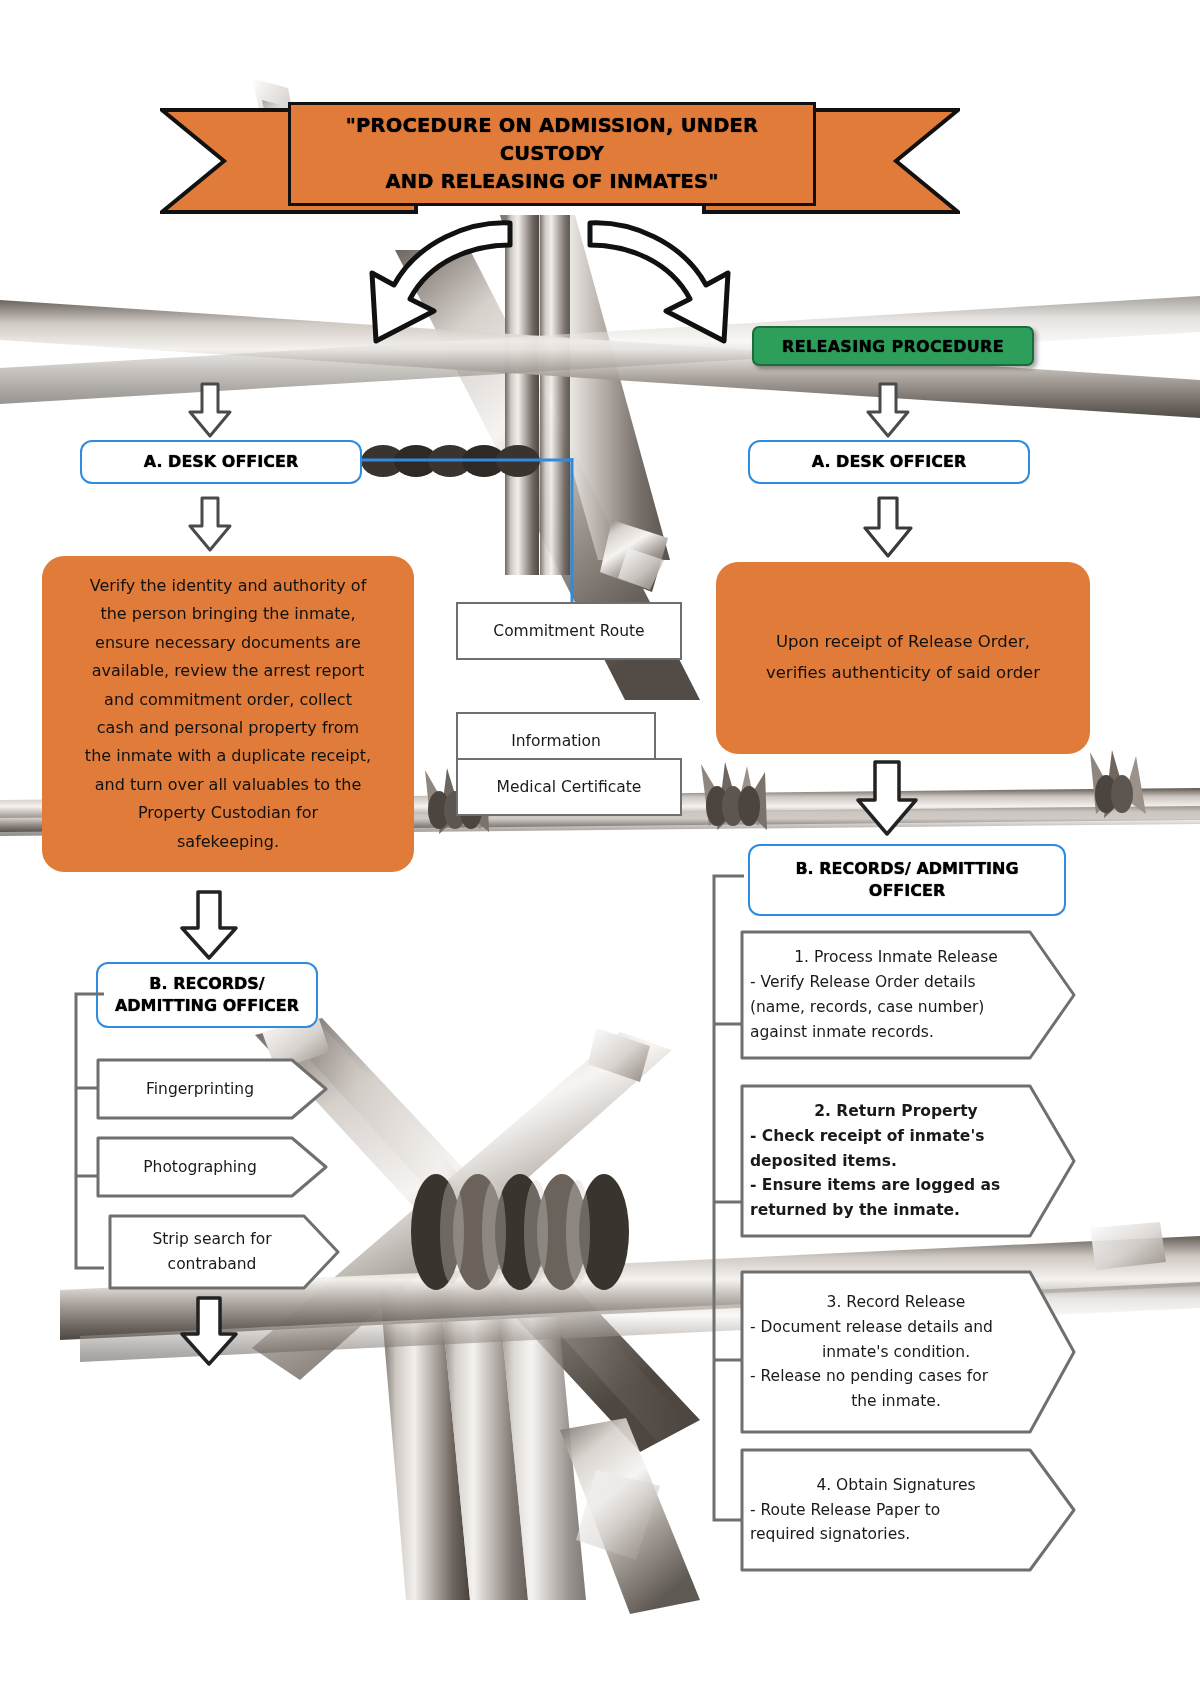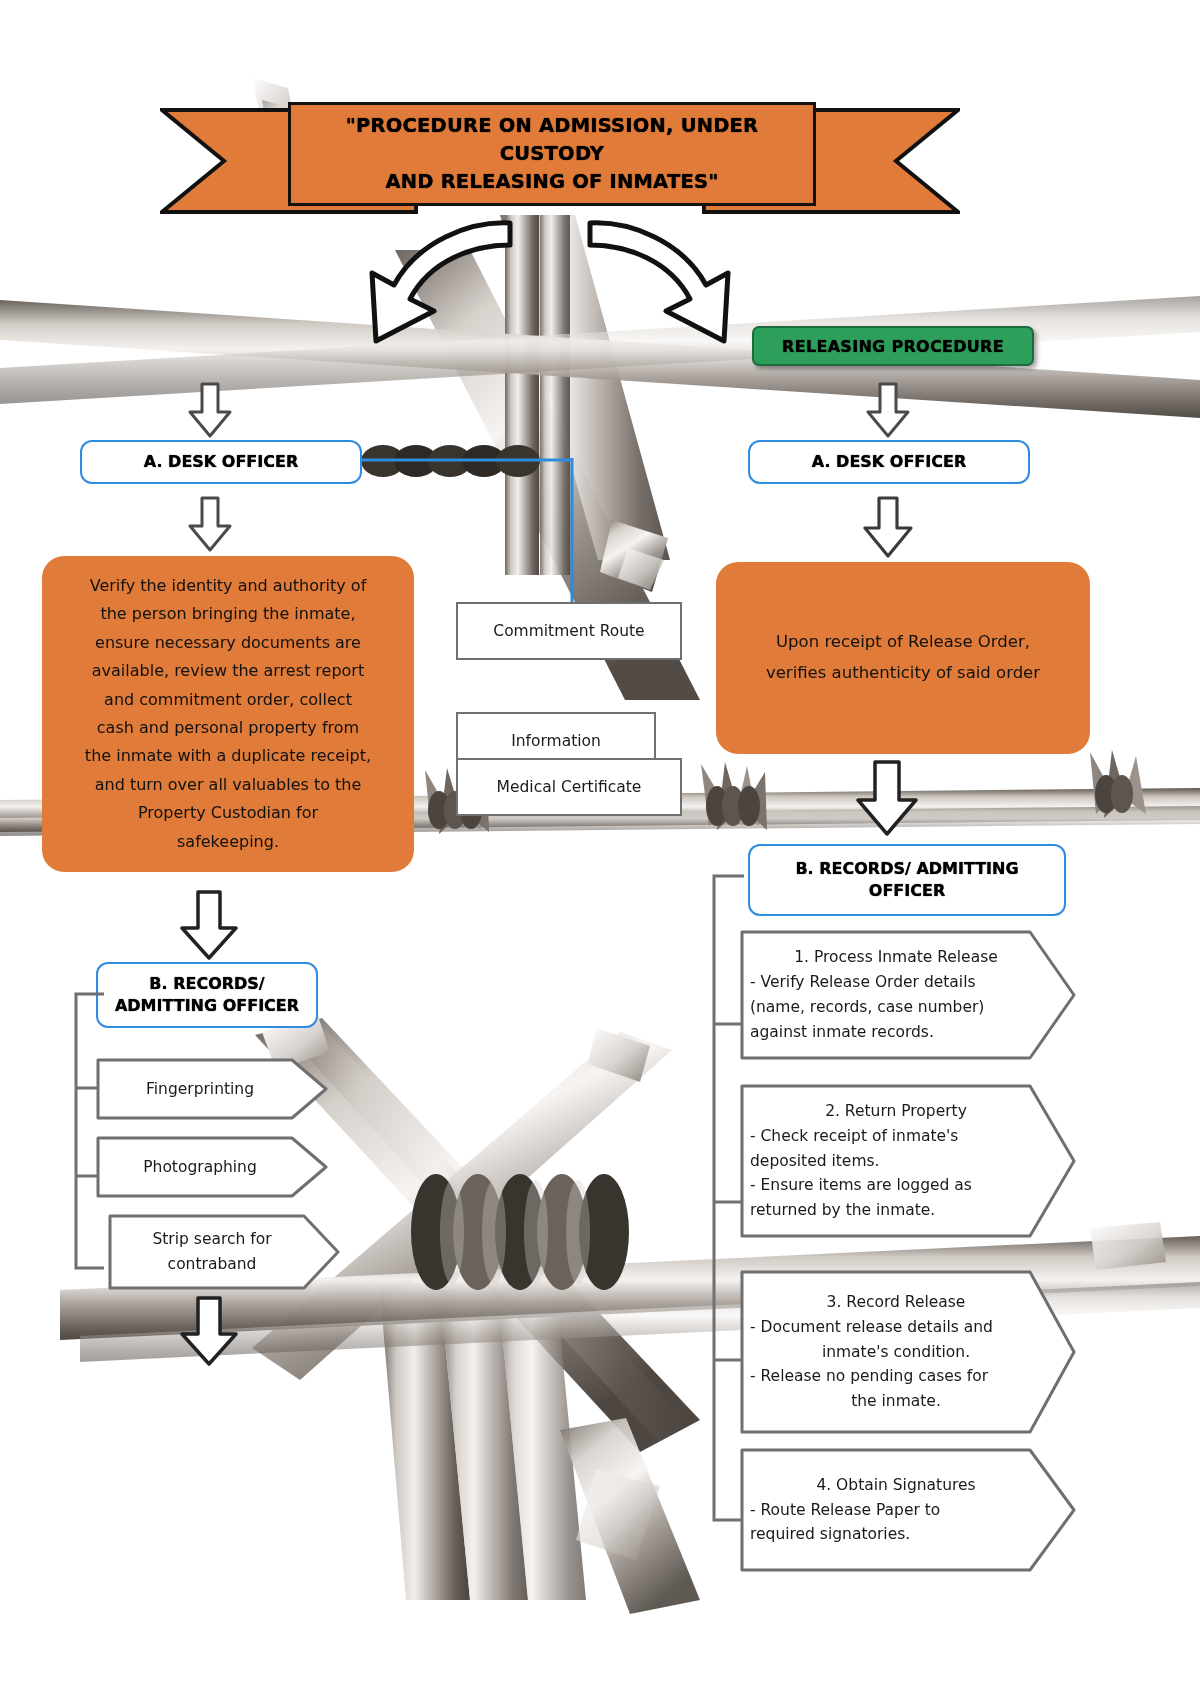--- a/index.html
+++ b/index.html
@@ -380,21 +380,21 @@
         <path d="M2 2 L290 2 L334 65 L290 128 L2 128 Z" fill="#ffffff" stroke="#6f6f6f" stroke-width="3" stroke-linejoin="round"></path>
       </svg>
       <div class="chev-txt">
         <span class="ln ctr">1. Process Inmate Release</span>
         <span class="ln lft">- Verify Release Order details</span>
         <span class="ln lft">(name, records, case number)</span>
         <span class="ln lft">against inmate records.</span>
       </div>
     </div>
 
-    <div class="chev" style="left:740px;top:1084px;width:336px;height:154px;">
+    <div class="chev" style="left:740px;top:1084px;width:336px;height:154px;font-weight:bold;">
       <svg viewBox="0 0 336 154" preserveAspectRatio="none">
         <path d="M2 2 L290 2 L334 77 L290 152 L2 152 Z" fill="#ffffff" stroke="#6f6f6f" stroke-width="3" stroke-linejoin="round"></path>
       </svg>
       <div class="chev-txt">
         <span class="ln ctr">2. Return Property</span>
         <span class="ln lft">- Check receipt of inmate's</span>
         <span class="ln lft">deposited items.</span>
         <span class="ln lft">- Ensure items are logged as</span>
         <span class="ln lft">returned by the inmate.</span>
       </div>

